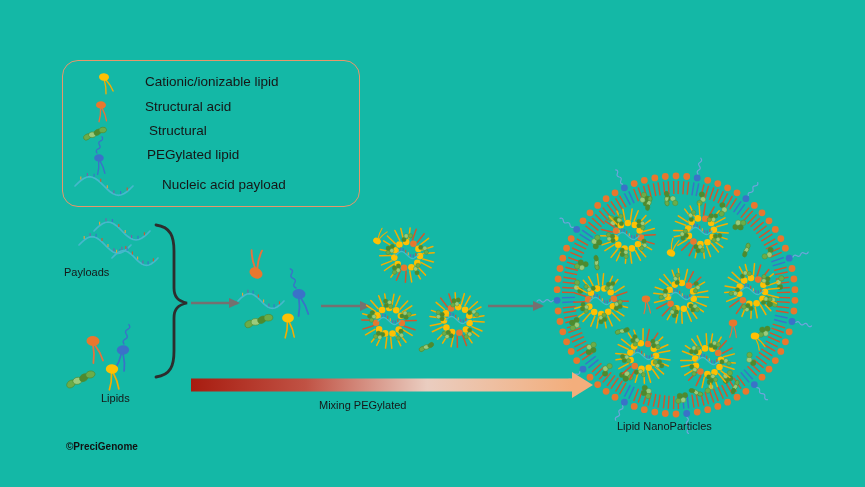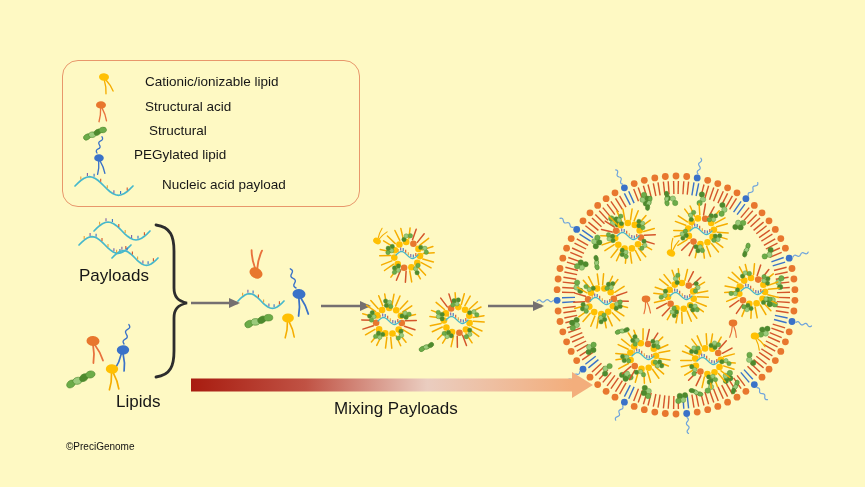--- a/index.html
+++ b/index.html
@@ -1,23 +1,23 @@
 <!DOCTYPE html>
 <html><head>
 <meta charset="utf-8">
 <style>
   html,body{margin:0;padding:0;background:#fff;}
-  .canvas{position:relative;width:865px;height:487px;background:#fef9c3;overflow:hidden;
+  .canvas{position:relative;width:865px;height:487px;background:#14b8a6;overflow:hidden;
           font-family:"Liberation Sans",sans-serif;}
   .canvas svg{position:absolute;left:0;top:0;}
   .legend-box{position:absolute;left:62px;top:60px;width:296px;height:145px;
               border:1.6px solid #E8976B;border-radius:16px;background:transparent;}
   .legend-lbl{position:absolute;font-size:13.5px;color:#161616;white-space:nowrap;}
-  .lbl{position:absolute;font-size:17px;color:#161616;white-space:nowrap;margin-left:15px;}
-  .watermark{position:absolute;font-size:10px;font-weight:normal;color:#111;}
+  .lbl{position:absolute;font-size:11px;color:#161616;white-space:nowrap;}
+  .watermark{position:absolute;font-size:10px;font-weight:bold;color:#111;}
 </style>
 </head>
 <body>
 
 <div class="canvas">
   <svg id="scene" width="865" height="487" viewBox="0 0 865 487">
       <defs>
         <marker id="ah" markerWidth="12" markerHeight="11" refX="9" refY="5" orient="auto" markerUnits="userSpaceOnUse">
           <polygon points="0 0 11 5 0 10" fill="#757070"></polygon>
         </marker>
@@ -1334,20 +1334,21 @@
       <g>
         <rect x="191" y="378.5" width="381" height="13" fill="url(#mixgrad)"></rect>
         <polygon points="572,372 593,385 572,398" fill="#F3AE7C"></polygon>
       </g>
     </svg>
 
   <div class="legend-box"></div>
   <div class="legend-lbl" style="left:145px;top:74px">Cationic/ionizable lipid</div>
   <div class="legend-lbl" style="left:145px;top:99px">Structural acid</div>
   <div class="legend-lbl" style="left:149px;top:123px">Structural</div>
-  <div class="legend-lbl" style="left:134px;top:147px">PEGylated lipid</div>
+  <div class="legend-lbl" style="left:147px;top:147px">PEGylated lipid</div>
   <div class="legend-lbl" style="left:162px;top:177px">Nucleic acid payload</div>
 
   <div class="lbl" style="left:64px;top:266px">Payloads</div>
   <div class="lbl" style="left:101px;top:392px">Lipids</div>
-  <div class="lbl" style="left:319px;top:399px">Mixing Payloads</div>
+  <div class="lbl" style="left:319px;top:399px">Mixing PEGylated</div>
+  <div class="lbl" style="left:617px;top:420px">Lipid NanoParticles</div>
   <div class="watermark" style="left:66px;top:441px">©PreciGenome</div>
 </div>
 
 </body></html>

